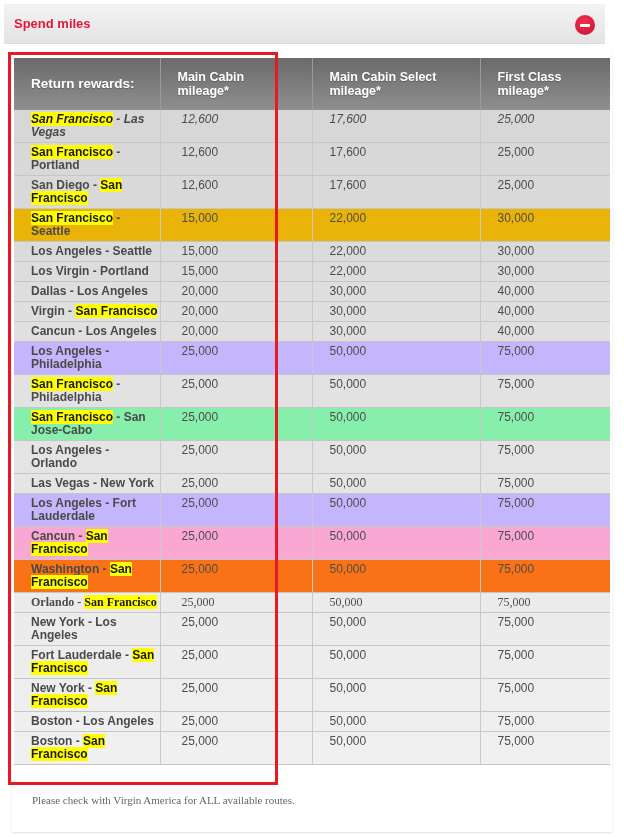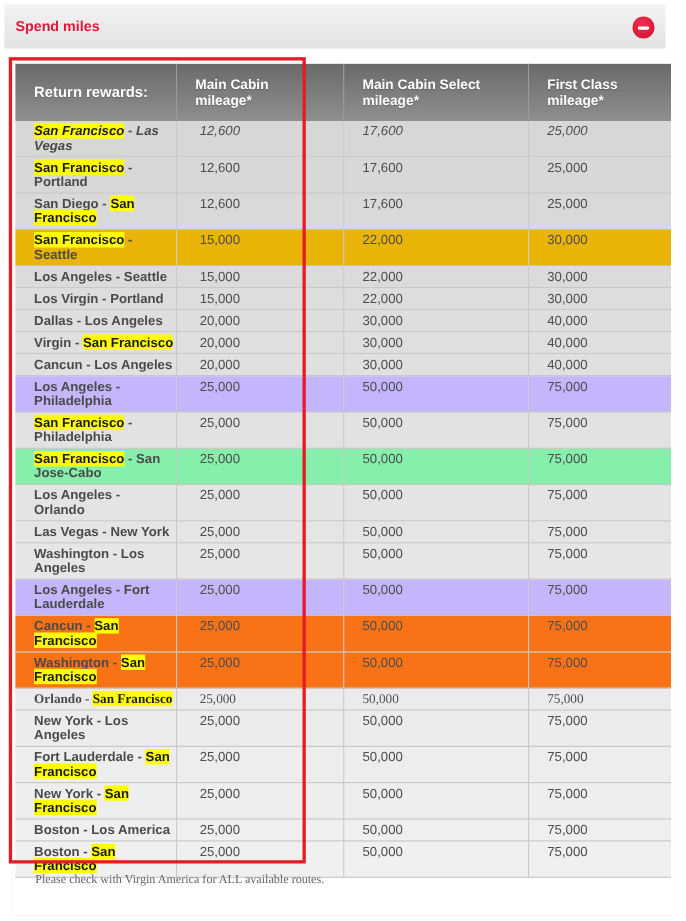--- a/index.html
+++ b/index.html
@@ -178,33 +178,27 @@
         <td class="num">25,000</td>
         <td class="num num-wide">50,000</td>
         <td class="num num-wide">75,000</td>
       </tr>
       <tr style="background: rgb(229, 229, 229);">
         <td class="route"><span>Las Vegas - New York</span></td>
         <td class="num">25,000</td>
         <td class="num num-wide">50,000</td>
         <td class="num num-wide">75,000</td>
       </tr>
-      <tr style="background: rgb(230, 230, 230);">
-        <td class="route"><span>Washington - Los Angeles</span></td>
-        <td class="num">25,000</td>
-        <td class="num num-wide">50,000</td>
-        <td class="num num-wide">75,000</td>
-      </tr>
       <tr style="background: #c4b5fd; padding-left: 45px;">
         <td class="route"><span>Los Angeles - Fort Lauderdale</span></td>
         <td class="num">25,000</td>
         <td class="num num-wide">50,000</td>
         <td class="num num-wide">75,000</td>
       </tr>
-      <tr style="background: #f97316;">
+      <tr style="background: #f9a8d4;">
         <td class="route"><span>Cancun - </span><span class="hl">San Francisco</span></td>
         <td class="num">25,000</td>
         <td class="num num-wide">50,000</td>
         <td class="num num-wide">75,000</td>
       </tr>
       <tr style="background: #f97316;">
         <td class="route"><span>Washington - </span><span class="hl">San Francisco</span></td>
         <td class="num">25,000</td>
         <td class="num num-wide">50,000</td>
         <td class="num num-wide">75,000</td>
@@ -227,21 +221,21 @@
         <td class="num num-wide">50,000</td>
         <td class="num num-wide">75,000</td>
       </tr>
       <tr style="background: rgb(238, 238, 238);">
         <td class="route"><span>New York - </span><span class="hl">San Francisco</span></td>
         <td class="num">25,000</td>
         <td class="num num-wide">50,000</td>
         <td class="num num-wide">75,000</td>
       </tr>
       <tr style="background: rgb(239, 239, 239);">
-        <td class="route"><span>Boston - Los America</span></td>
+        <td class="route"><span>Boston - Los Angeles</span></td>
         <td class="num">25,000</td>
         <td class="num num-wide">50,000</td>
         <td class="num num-wide">75,000</td>
       </tr>
       <tr style="background: rgb(240, 240, 240);">
         <td class="route"><span>Boston - </span><span class="hl">San Francisco</span></td>
         <td class="num">25,000</td>
         <td class="num num-wide">50,000</td>
         <td class="num num-wide">75,000</td>
       </tr>

